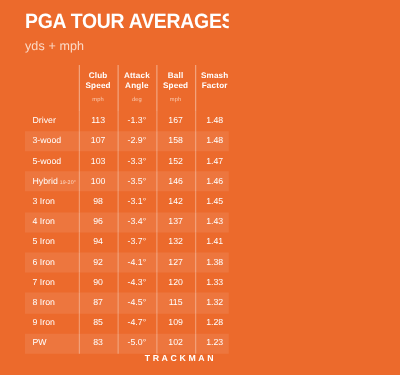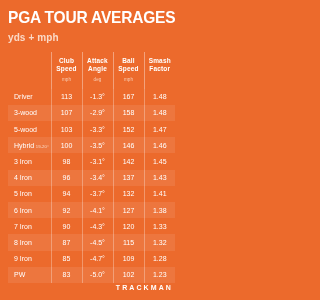--- a/index.html
+++ b/index.html
@@ -5,38 +5,38 @@
   html,body{margin:0;padding:0;}
   body{
     width:183px;height:300px;overflow:hidden;
     background:#ec6a2c;
     font-family:"Liberation Sans", sans-serif;
     color:#ffffff;
     -webkit-font-smoothing:antialiased;
   }
   #root{
     width:183px;height:300px;position:relative;box-sizing:border-box;
-    padding:0 8px;
+    padding:0 20px;
   }
 
   
   .title{
     font-size:16.5px;
     font-weight:bold;
     letter-spacing:-0.2px;
     line-height:1;
     padding-top:9px;
     color:#ffffff;
     white-space:nowrap;
     transform:scaleX(0.94);
     transform-origin:left center;
   }
   .subtitle{
     font-size:10px;
-    font-weight:bold;
+    font-weight:normal;
     color:#fbd9c6;
     line-height:1;
     padding-top:7px;
     letter-spacing:0.1px;
   }
 
   
   table{
     width:167px;
     border-collapse:collapse;

